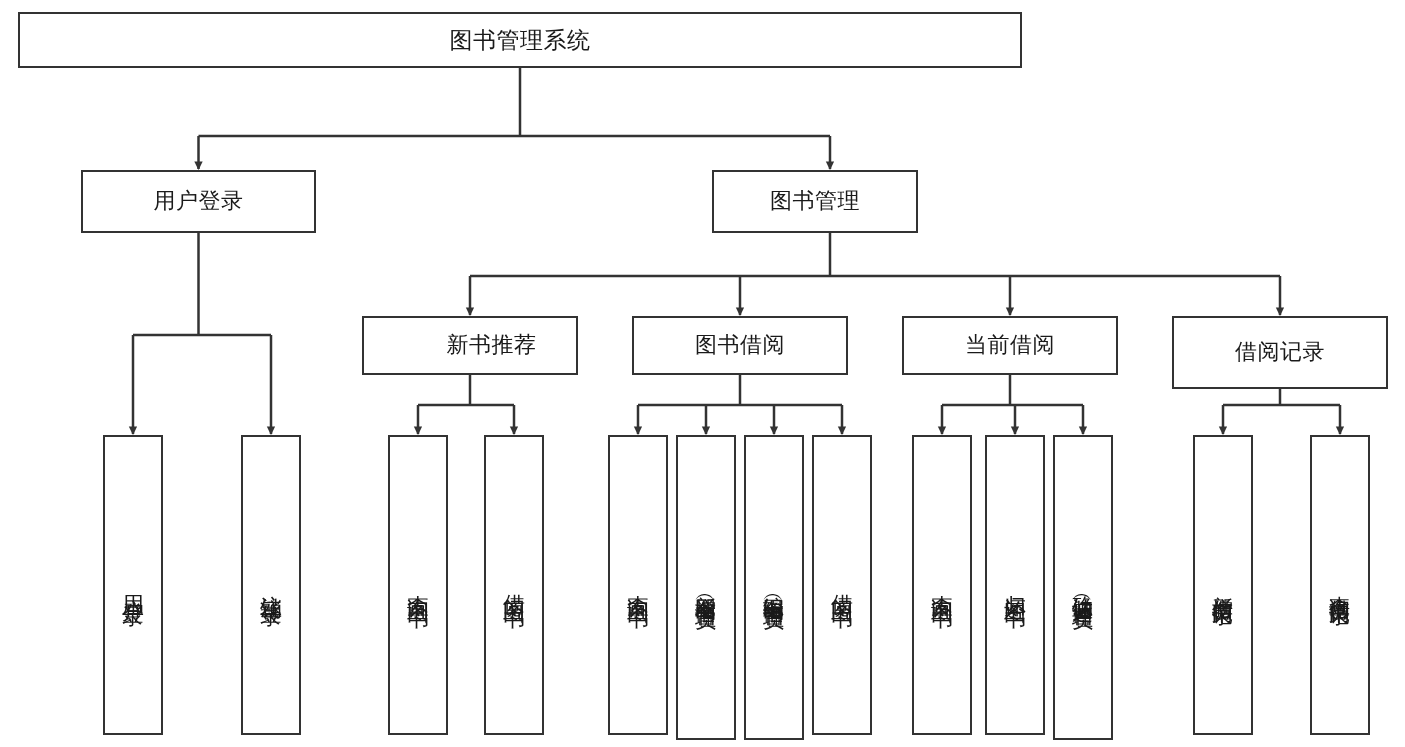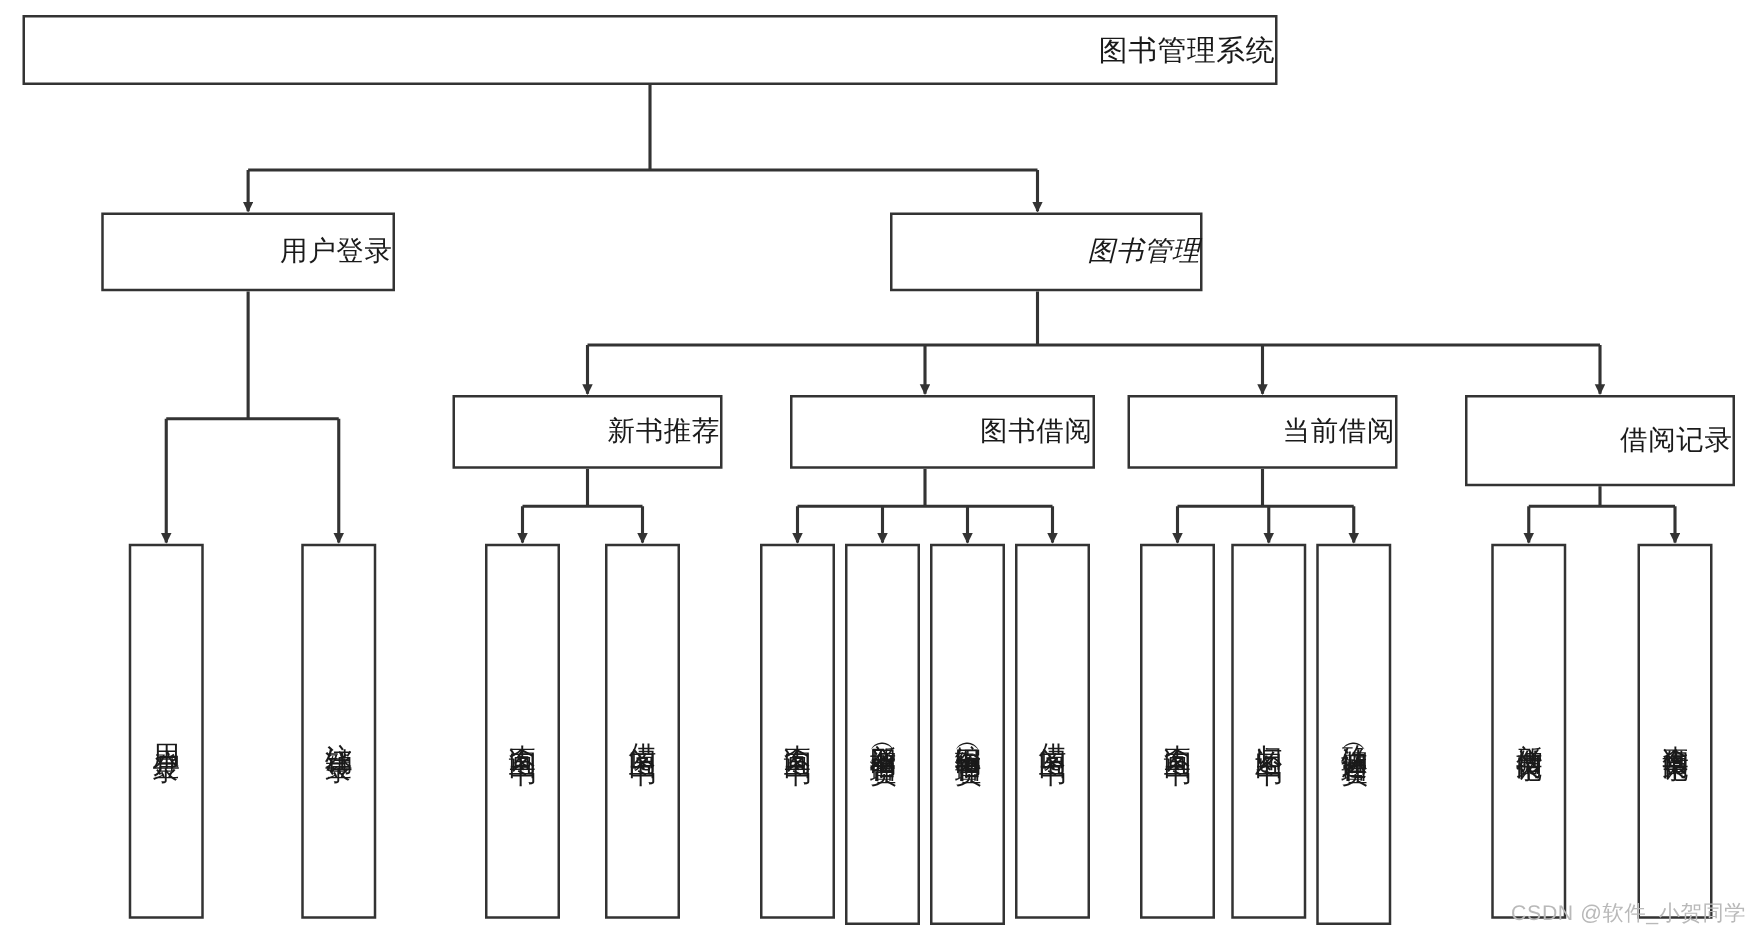--- a/index.html
+++ b/index.html
@@ -26,21 +26,21 @@
     height: 747px;
     pointer-events: none;
   }
   .node {
     position: absolute;
     box-sizing: border-box;
     background: #ffffff;
     border: 2.5px solid #333333;
     display: flex;
     align-items: center;
-    justify-content: flex-end;
+    justify-content: center;
     color: #1a1a1a;
   }
   .node .lbl {
     display: block;
     text-align: center;
     line-height: 1.22;
   }
   .node.horiz .lbl {
     font-size: 22px;
     letter-spacing: 0.5px;
@@ -123,27 +123,27 @@
         <line x1="1340" y1="405" x2="1340" y2="434" stroke="#333333" stroke-width="2.5" stroke-linecap="butt" marker-end="url(#arrowhead)"></line>
       </g>
   </svg>
   <div id="nodes">
       <div class="node horiz root" style="left: 18px; top: 12px; width: 1004px; height: 56px;">
         <span class="lbl">图书管理系统</span>
       </div>
       <div class="node horiz" style="left: 81px; top: 170px; width: 235px; height: 63px;">
         <span class="lbl">用户登录</span>
       </div>
-      <div class="node horiz" style="left: 712px; top: 170px; width: 250px; height: 63px; font-style: italic;">
+      <div class="node horiz" style="left: 712px; top: 170px; width: 206px; height: 63px;">
         <span class="lbl">图书管理</span>
       </div>
       <div class="node horiz" style="left: 362px; top: 316px; width: 216px; height: 59px; padding-left: 43px;">
         <span class="lbl">新书推荐</span>
       </div>
-      <div class="node horiz" style="left: 632px; top: 316px; width: 244px; height: 59px;">
+      <div class="node horiz" style="left: 632px; top: 316px; width: 216px; height: 59px;">
         <span class="lbl">图书借阅</span>
       </div>
       <div class="node horiz" style="left: 902px; top: 316px; width: 216px; height: 59px; font-family: Liberation Serif, serif;">
         <span class="lbl">当前借阅</span>
       </div>
       <div class="node horiz" style="left: 1172px; top: 316px; width: 216px; height: 73px;">
         <span class="lbl">借阅记录</span>
       </div>
       <div class="node vert" style="left: 103px; top: 435px; width: 60px; height: 300px;">
         <span class="lbl">用户登录</span>
@@ -178,14 +178,13 @@
       <div class="node vert tall" style="left: 1053px; top: 435px; width: 60px; height: 305px;">
         <span class="lbl">确认归还（管理员）</span>
       </div>
       <div class="node vert tall" style="left: 1193px; top: 435px; width: 60px; height: 300px;">
         <span class="lbl">新增借阅记录</span>
       </div>
       <div class="node vert tall" style="left: 1310px; top: 435px; width: 60px; height: 300px;">
         <span class="lbl">查询借阅记录</span>
       </div>
     </div>
-  <div id="watermark">CSDN @软件_小贺同学</div>
 </div>
 
 </body></html>

